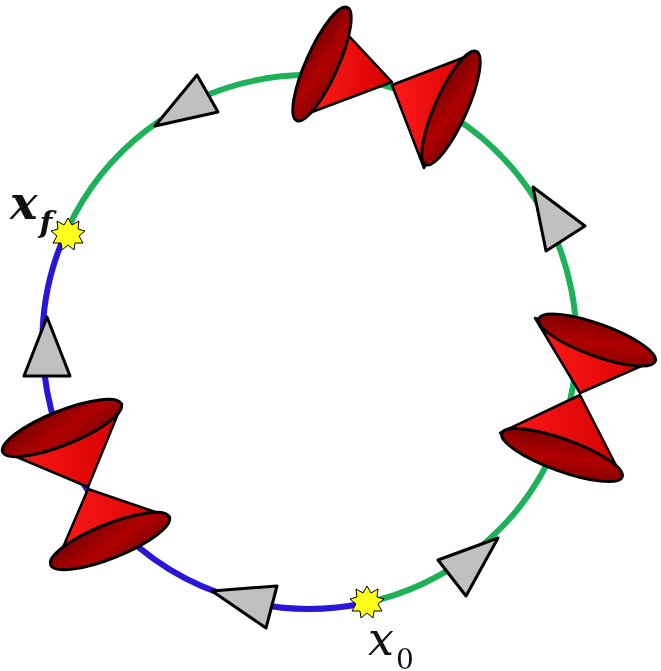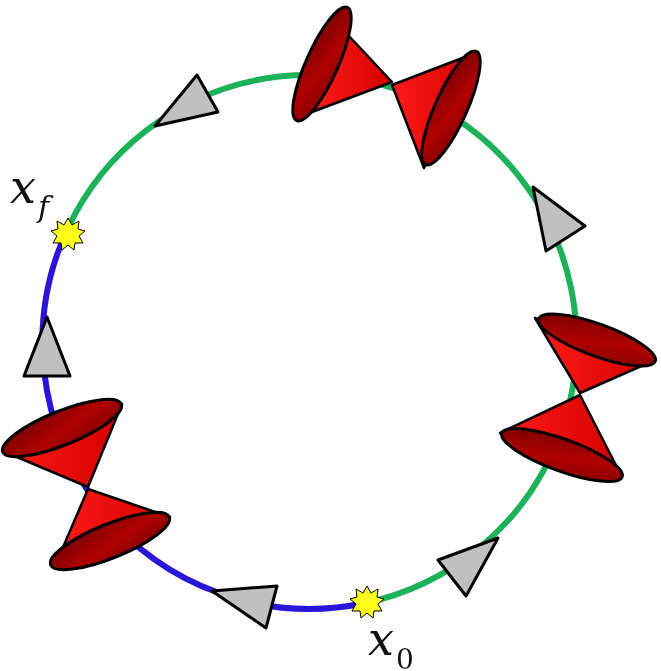--- a/index.html
+++ b/index.html
@@ -71,19 +71,19 @@
   </g>
 
   <g transform="translate(68 234)">
     <polygon points="0,-16 4,-9 11,-13 10,-5 17,-3 11,2 15,9 7,9 6,16 0,11 -6,16 -7,9 -15,9 -11,2 -17,-3 -10,-5 -11,-13 -4,-9" fill="#ffff1a" stroke="#000" stroke-width="1"></polygon>
   </g>
   <g transform="translate(367 602)">
     <polygon points="0,-16 4,-9 11,-13 10,-5 17,-3 11,2 15,9 7,9 6,16 0,11 -6,16 -7,9 -15,9 -11,2 -17,-3 -10,-5 -11,-13 -4,-9" fill="#ffff1a" stroke="#000" stroke-width="1"></polygon>
   </g>
 </svg>
 
-<div class="label" style="left:10px; top:160px; font-size:46px;">
+<div class="label" style="left:10px; top:176px; font-size:46px;font-weight:bold;">
   <span>x</span><span class="subi">f</span>
 </div>
 
 <div class="label" style="left:368px; top:612px; font-size:46px;text-align:right;">
   <span>x</span><span class="sub">0</span>
 </div>
 
 </body></html>

